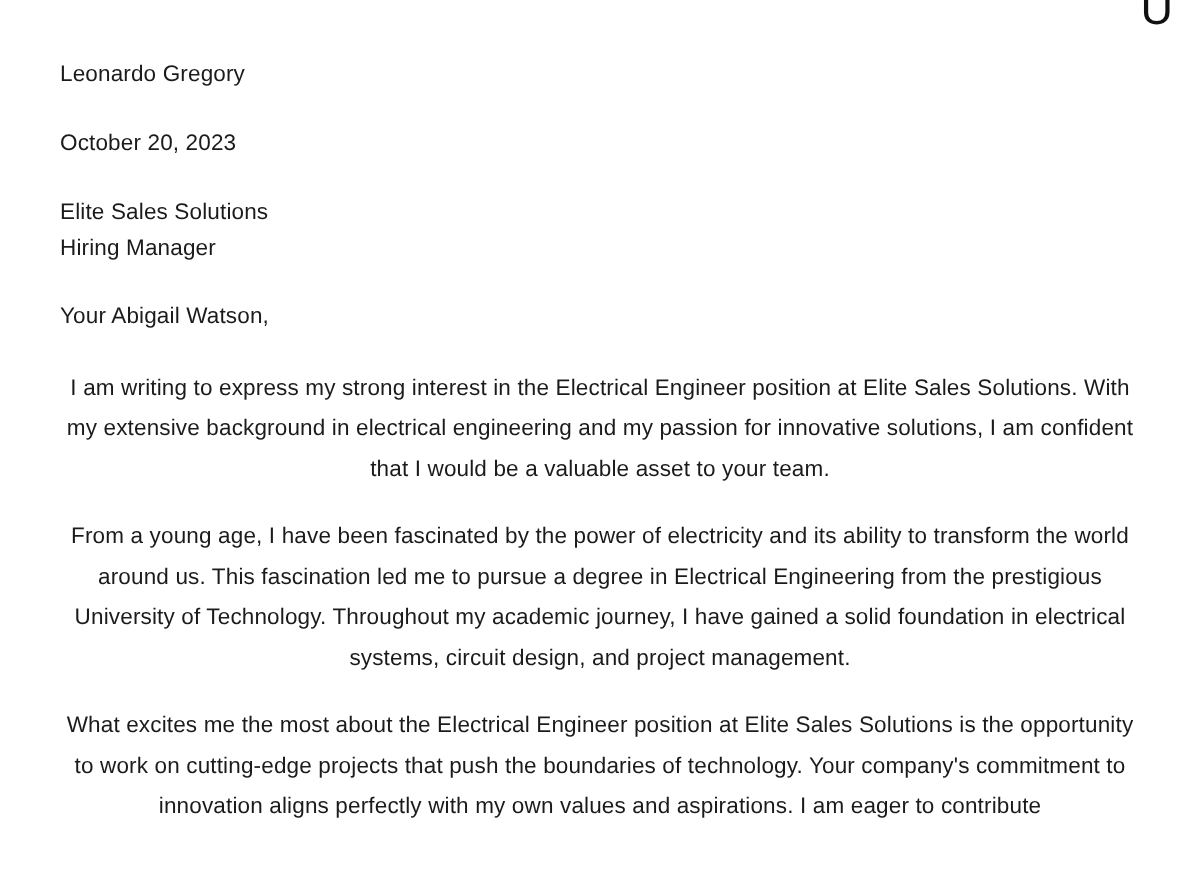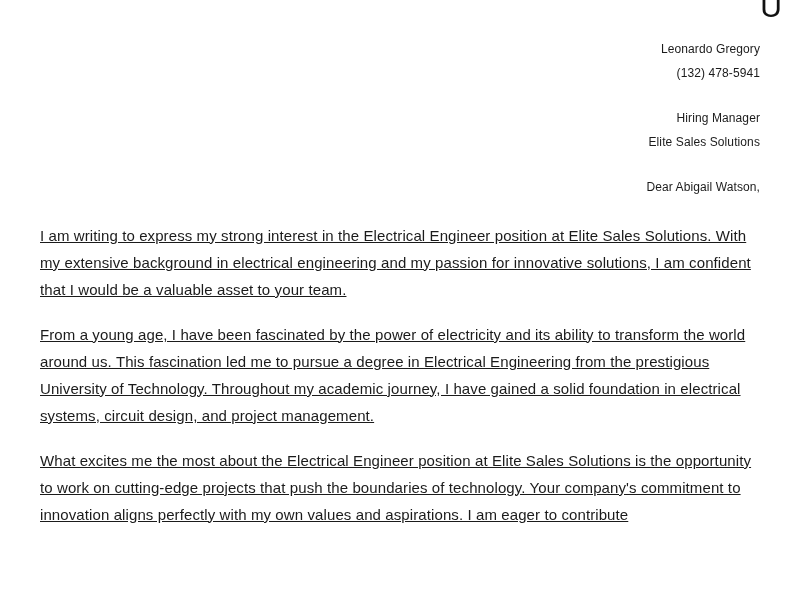--- a/index.html
+++ b/index.html
@@ -33,61 +33,61 @@
   .letter {
     position: absolute;
     left: 40px;
     top: 38px;
     right: 40px;
   }
   .block {
     margin: 0 0 22px 0;
   }
   .line {
-    font-size: 12px;
+    font-size: 15px;
     line-height: 23.5px;
     letter-spacing: 0.1px;
     color: #1b1b1b;
-    text-align: right;
   }
   .para {
     font-size: 15px;
     line-height: 27px;
     letter-spacing: 0.1px;
     color: #1b1b1b;
     margin: 0 0 18px 0;
     max-width: 722px;
-    text-align: left;
-    text-decoration: underline;
+    text-align: center;
   }
   .date-block { margin: 0 0 23px 0; }
   .greeting { margin: 0 0 22px 0; }
 </style>
 </head>
 <body>
 
 <div class="page">
 
   <div class="top-mark">U</div>
 
   <div class="letter">
 
     <div class="block">
       <div class="line">Leonardo Gregory</div>
-      <div class="line">(132) 478-5941</div>
     </div>
 
+    <div class="date-block">
+      <div class="line">October 20, 2023</div>
+    </div>
 
     <div class="block">
+      <div class="line">Elite Sales Solutions</div>
       <div class="line">Hiring Manager</div>
-      <div class="line">Elite Sales Solutions</div>
     </div>
 
     <div class="greeting">
-      <div class="line">Dear Abigail Watson,</div>
+      <div class="line">Your Abigail Watson,</div>
     </div>
 
     <p class="para">I am writing to express my strong interest in the Electrical Engineer position at Elite Sales Solutions. With my extensive background in electrical engineering and my passion for innovative solutions, I am confident that I would be a valuable asset to your team.</p>
     <p class="para">From a young age, I have been fascinated by the power of electricity and its ability to transform the world around us. This fascination led me to pursue a degree in Electrical Engineering from the prestigious University of Technology. Throughout my academic journey, I have gained a solid foundation in electrical systems, circuit design, and project management.</p>
     <p class="para">What excites me the most about the Electrical Engineer position at Elite Sales Solutions is the opportunity to work on cutting-edge projects that push the boundaries of technology. Your company's commitment to innovation aligns perfectly with my own values and aspirations. I am eager to contribute</p>
 
   </div>
 </div>
 
 </body></html>

